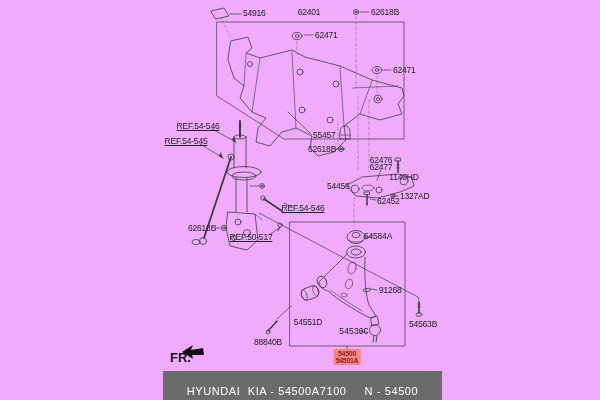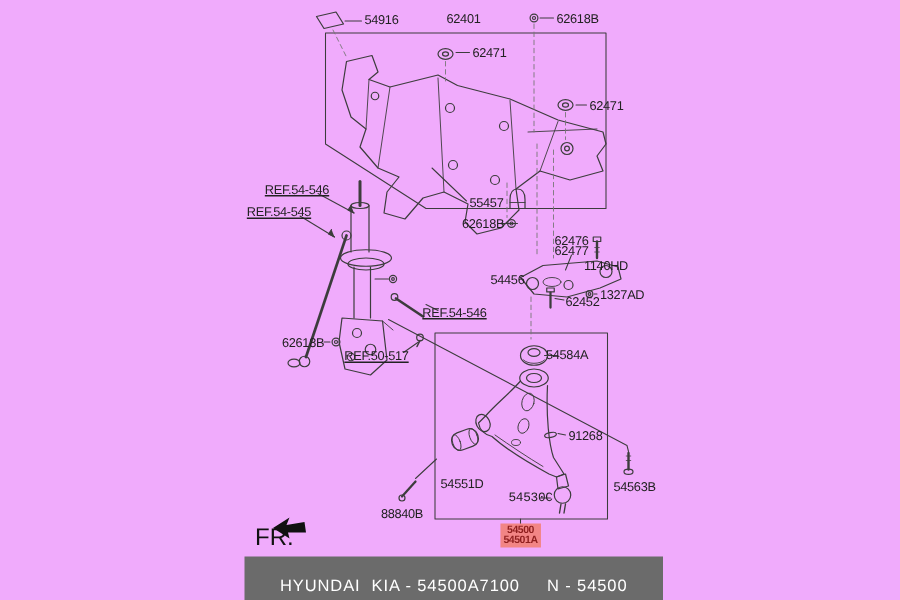--- a/index.html
+++ b/index.html
@@ -4,21 +4,21 @@
 <style>
   html,body{margin:0;padding:0;background:#fff;}
   #stage{position:relative;width:600px;height:400px;background:#f0abfc;overflow:hidden;
          font-family:"Liberation Sans","DejaVu Sans",sans-serif;}
   #linework{position:absolute;left:0;top:0;}
   #labels{position:absolute;left:0;top:0;width:600px;height:400px;}
   .plabel{position:absolute;font-size:8.5px;line-height:9px;color:#222;letter-spacing:-0.2px;white-space:nowrap;}
   .und{text-decoration:underline;}
   #sel{position:absolute;text-align:center;font-size:7px;line-height:7px;
        padding:1px 2px;font-weight:bold;letter-spacing:-0.3px;}
-  #fr{position:absolute;font-weight:normal;font-size:16px;color:#111;}
+  #fr{position:absolute;font-weight:bold;font-size:13px;color:#111;}
   #footer{position:absolute;display:flex;align-items:center;justify-content:center;
           font-size:11px;letter-spacing:0.6px;}
   #footer span{white-space:pre;}
 </style>
 </head>
 <body>
 
 <div id="stage">
 
   <svg id="linework" width="600" height="400" viewBox="0 0 600 400">

